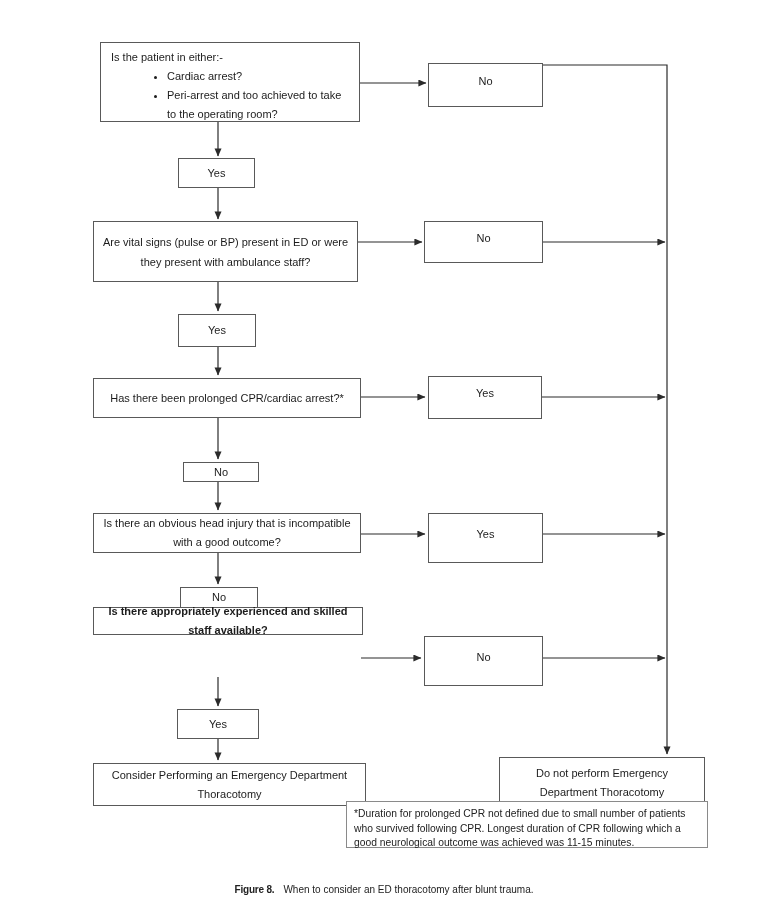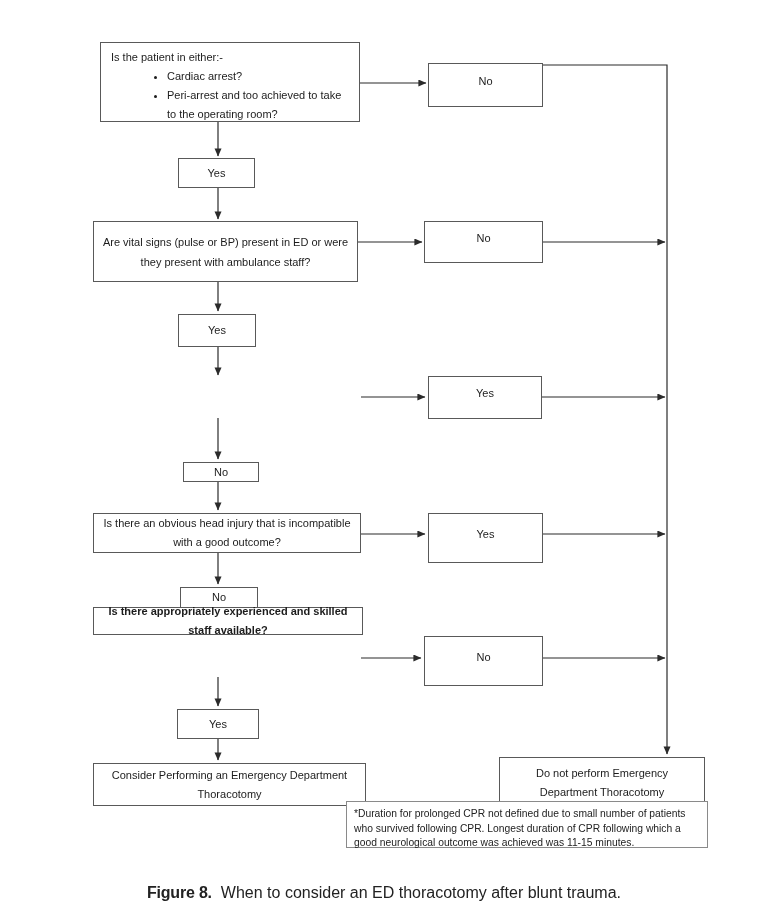--- a/index.html
+++ b/index.html
@@ -19,21 +19,21 @@
   .outcome{display:flex;align-items:center;justify-content:center;text-align:center;padding:1px 6px;}
   .q1box{padding:5px 8px 4px 10px;text-align:left;}
   .q1box ul{margin:0;padding:0 0 0 56px;}
   .q1box li{margin:0;padding:0;}
   .footnote{
     position:absolute;box-sizing:border-box;border:1px solid #8a8a8a;background:#fff;
     font-size:10.3px;line-height:14.5px;padding:5px 7px;text-align:left;color:#222;
   }
   .caption{
     position:absolute;left:0;top:884px;width:768px;text-align:center;
-    font-size:16px;color:#222;
+    font-size:10px;color:#222;
   }
   .caption .lbl{font-weight:700;margin-right:9px;letter-spacing:-0.2px;}
 </style>
 </head>
 <body>
 
 <div class="canvas">
 
   <svg class="wires" width="768" height="921" viewBox="0 0 768 921">
     <defs>
@@ -85,20 +85,21 @@
   </div>
   <div class="box branch" style="left:428px;top:63px;width:115px;height:44px;">No</div>
 
   <div class="box conn" style="left:178px;top:158px;width:77px;height:30px;">Yes</div>
 
   <div class="box q q2" style="left:93px;top:221px;width:265px;height:61px;">Are vital signs (pulse or BP) present in ED or were they present with ambulance staff?</div>
   <div class="box branch" style="left:424px;top:221px;width:119px;height:42px;">No</div>
 
   <div class="box conn" style="left:178px;top:314px;width:78px;height:33px;">Yes</div>
 
+  <div class="box q" style="left:93px;top:378px;width:268px;height:40px;">Has there been prolonged CPR/cardiac arrest?*</div>
   <div class="box branch" style="left:428px;top:376px;width:114px;height:43px;">Yes</div>
 
   <div class="box conn" style="left:183px;top:462px;width:76px;height:20px;">No</div>
 
   <div class="box q" style="left:93px;top:513px;width:268px;height:40px;">Is there an obvious head injury that is incompatible with a good outcome?</div>
   <div class="box branch" style="left:428px;top:513px;width:115px;height:50px;">Yes</div>
 
   <div class="box conn" style="left:180px;top:587px;width:78px;height:21px;">No</div>
 
   <div class="box q" style="left:93px;top:607px;width:270px;height:28px;font-weight:bold;">Is there appropriately experienced and skilled staff available?</div>

